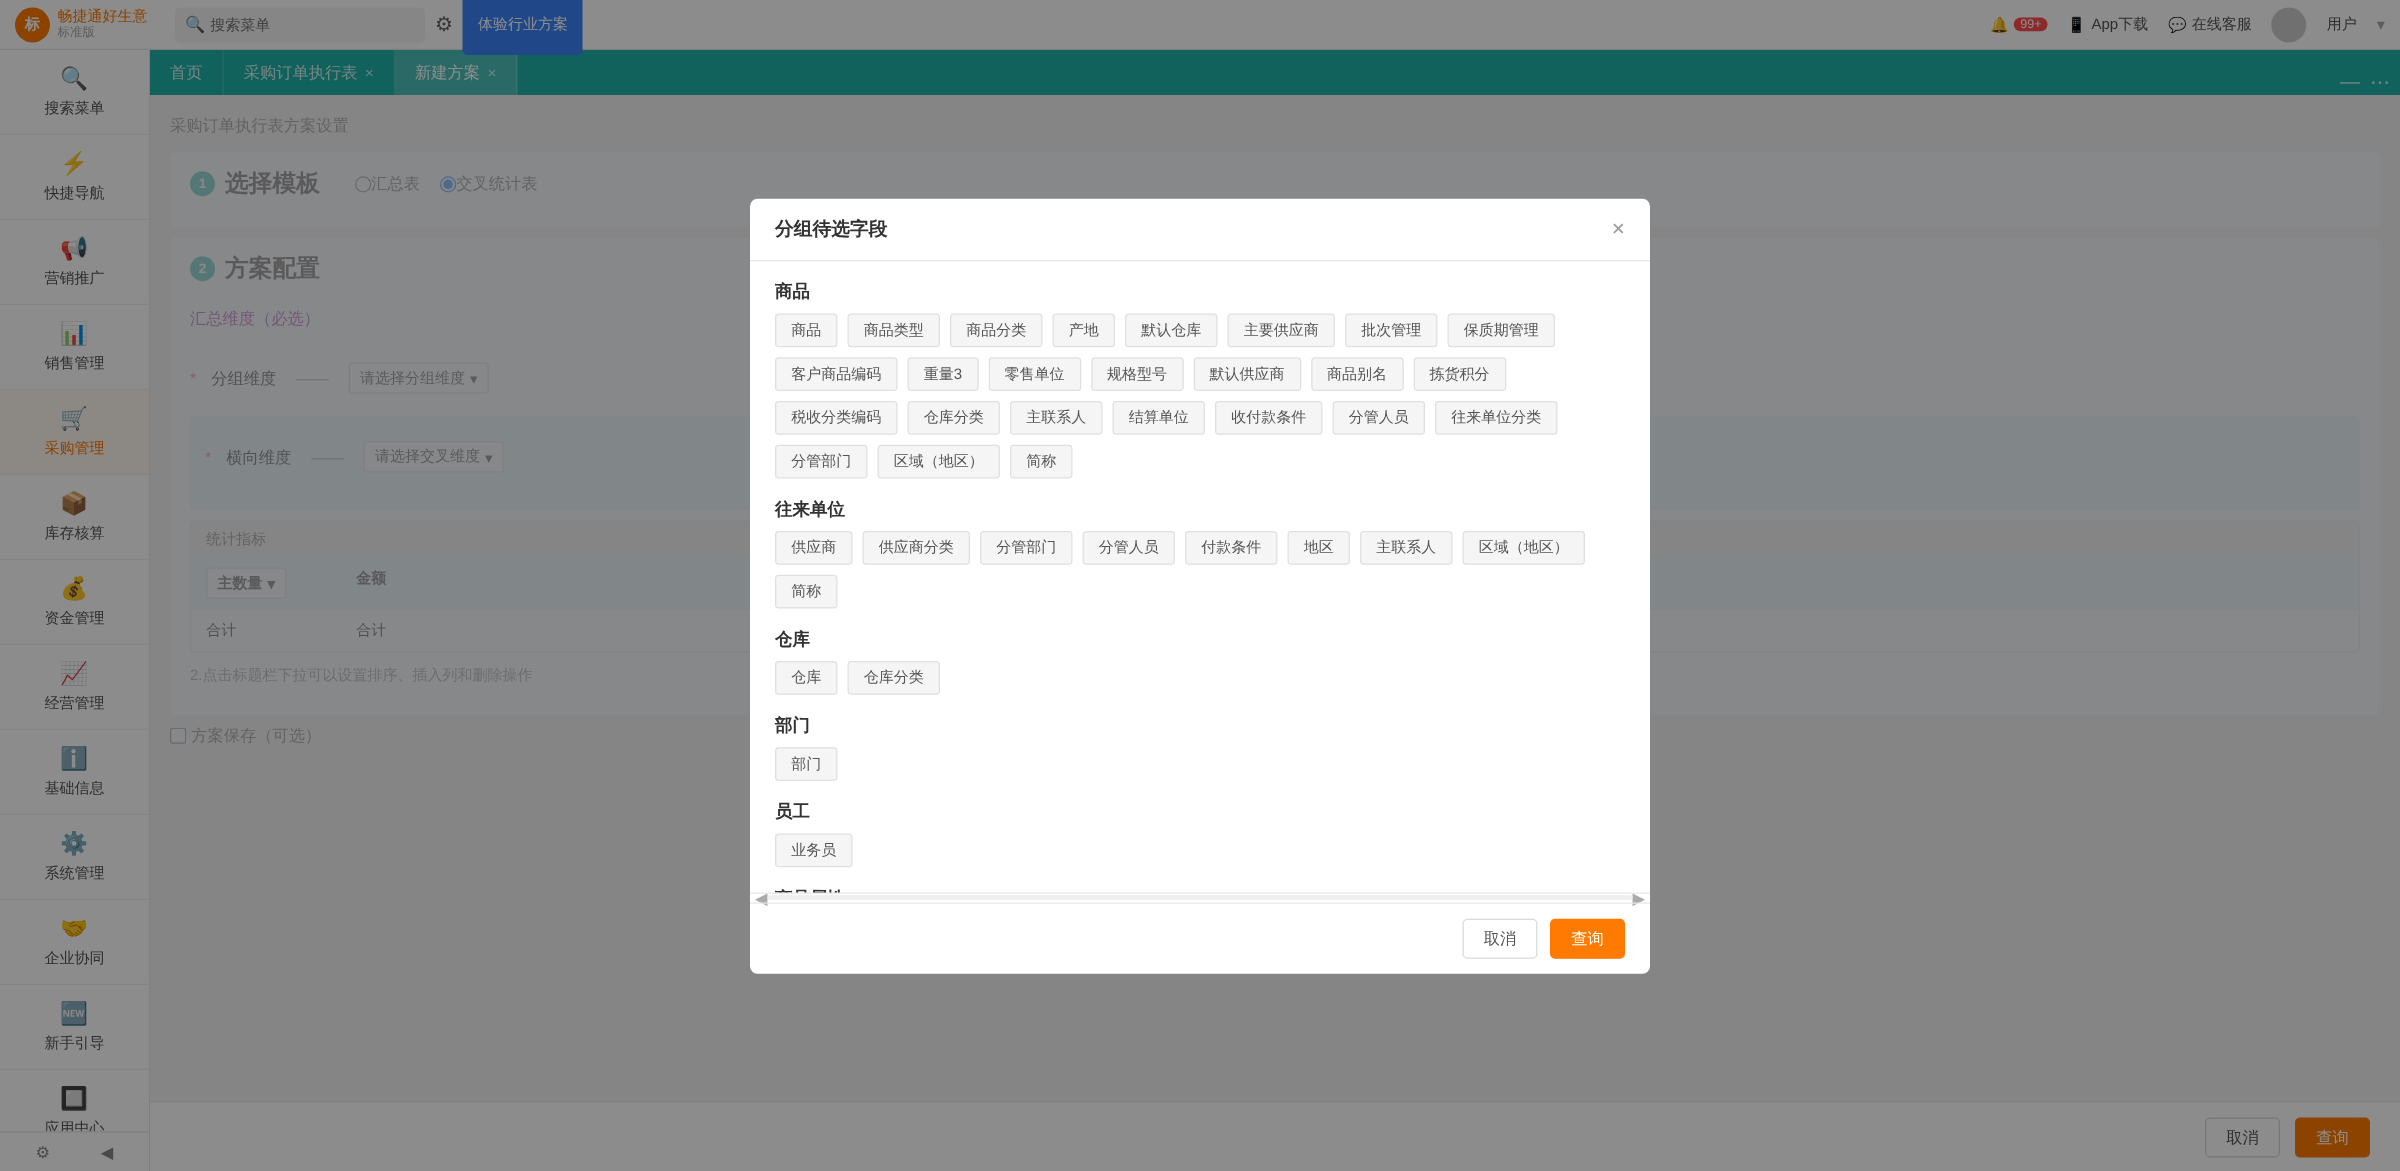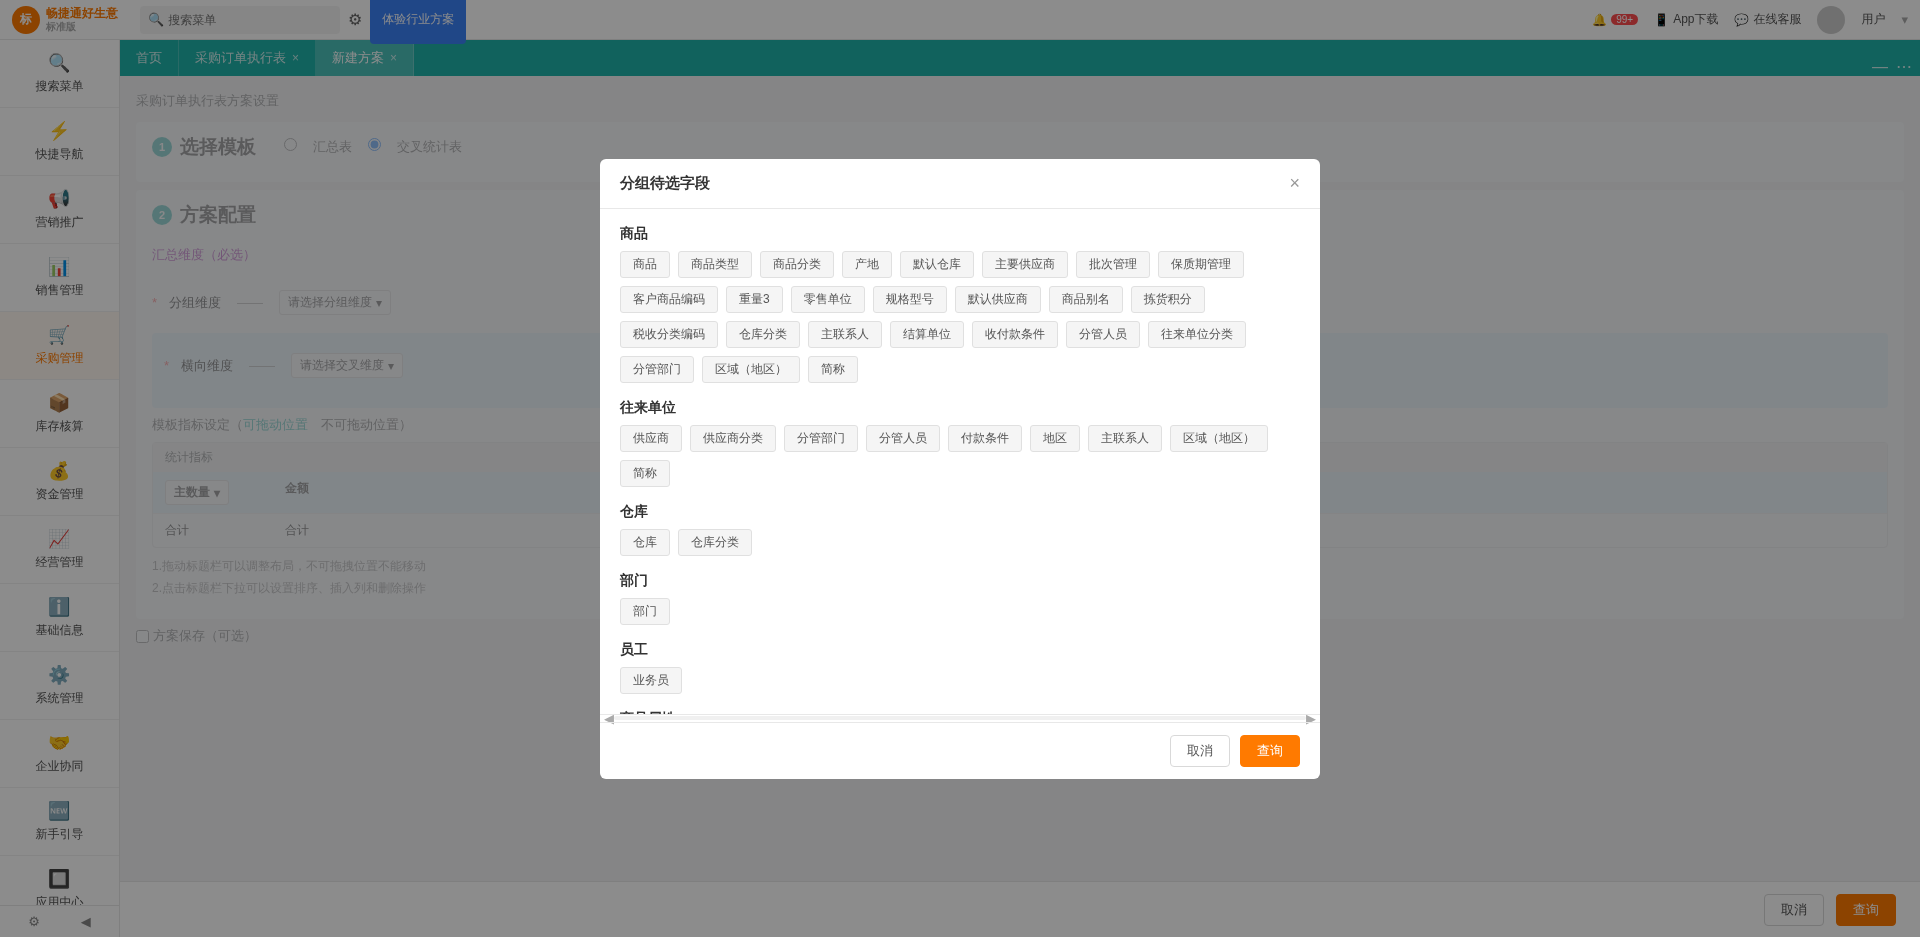--- a/index.html
+++ b/index.html
@@ -23,21 +23,21 @@
       align-items: center;
       gap: 6px;
     }
     .logo-icon {
       width: 28px; height: 28px;
       background: #ff7a00;
       border-radius: 50%;
       display: flex; align-items: center; justify-content: center;
       color: #fff; font-weight: bold; font-size: 12px;
     }
-    .logo-text { color: #ff7a00; font-size: 12px; font-weight: bold; line-height: 1.2; }
+    .logo-text { color: #ff7a00; font-size: 12px; font-weight: normal; line-height: 1.2; }
     .topbar-search {
       flex: 0 0 200px;
       margin-left: 8px;
       display: flex; align-items: center;
       background: #f5f5f5;
       border-radius: 4px;
       padding: 0 8px;
       height: 28px;
     }
     .topbar-search input {
@@ -127,21 +127,21 @@
     .step-header { display: flex; align-items: center; gap: 8px; margin-bottom: 10px; }
     .step-num {
       width: 20px; height: 20px;
       background: #20b2aa; color: #fff;
       border-radius: 50%;
       display: flex; align-items: center; justify-content: center;
       font-size: 11px; font-weight: bold;
     }
     .step-title { font-size: 19px; font-weight: bold; color: #333; }
     .radio-group { display: flex; align-items: center; gap: 16px; }
-    .radio-label { display: flex; align-items: flex-start; gap: 16px; color: #555; font-size: 13px; cursor: pointer; }
+    .radio-label { display: flex; align-items: center; gap: 0; color: #555; font-size: 13px; cursor: pointer; }
 
     
     .modal-overlay {
       position: fixed;
       top: 0; left: 0; right: 0; bottom: 0;
       background: rgba(0,0,0,0.45);
       z-index: 1000;
       display: flex; align-items: center; justify-content: center;
     }
     .modal {
@@ -409,41 +409,37 @@
       <div class="form-row">
         <span class="form-required">*</span>
         <span>横向维度</span>
         <span class="form-dash">——</span>
         <div class="select-box">
           <span>请选择交叉维度</span>
           <span>▾</span>
         </div>
       </div>
     </div>
-    <div style="font-size:13px;color:#555;margin-bottom:8px;">
-      模板指标设定（<span style="color:#20b2aa;">可拖动位置</span>　<span>不可拖动位置）</span>
-    </div>
     <div class="table-section">
       <div style="font-size:12px;color:#555;background:#f5f5f5;padding:6px 12px;font-weight:normal;">统计指标</div>
       <div class="table-header">
         <div class="col1">
           <div class="select-box" style="display:inline-flex;">
             <span>主数量</span>
             <span>▾</span>
           </div>
         </div>
         <div class="col2">金额</div>
       </div>
       <div class="table-row-data">
         <div class="col1">合计</div>
         <div class="col2">合计</div>
       </div>
     </div>
     <div class="hint-text">
-      <div>1.拖动标题栏可以调整布局，不可拖拽位置不能移动</div>
       <div>2.点击标题栏下拉可以设置排序、插入列和删除操作</div>
     </div>
   </div>
   <div style="display:flex;align-items:flex-start;gap:8px;margin:8px 0 60px;">
     <label class="checkbox-label">
       <input type="checkbox" style="">
       <span>方案保存（可选）</span>
     </label>
   </div>
 </div>

